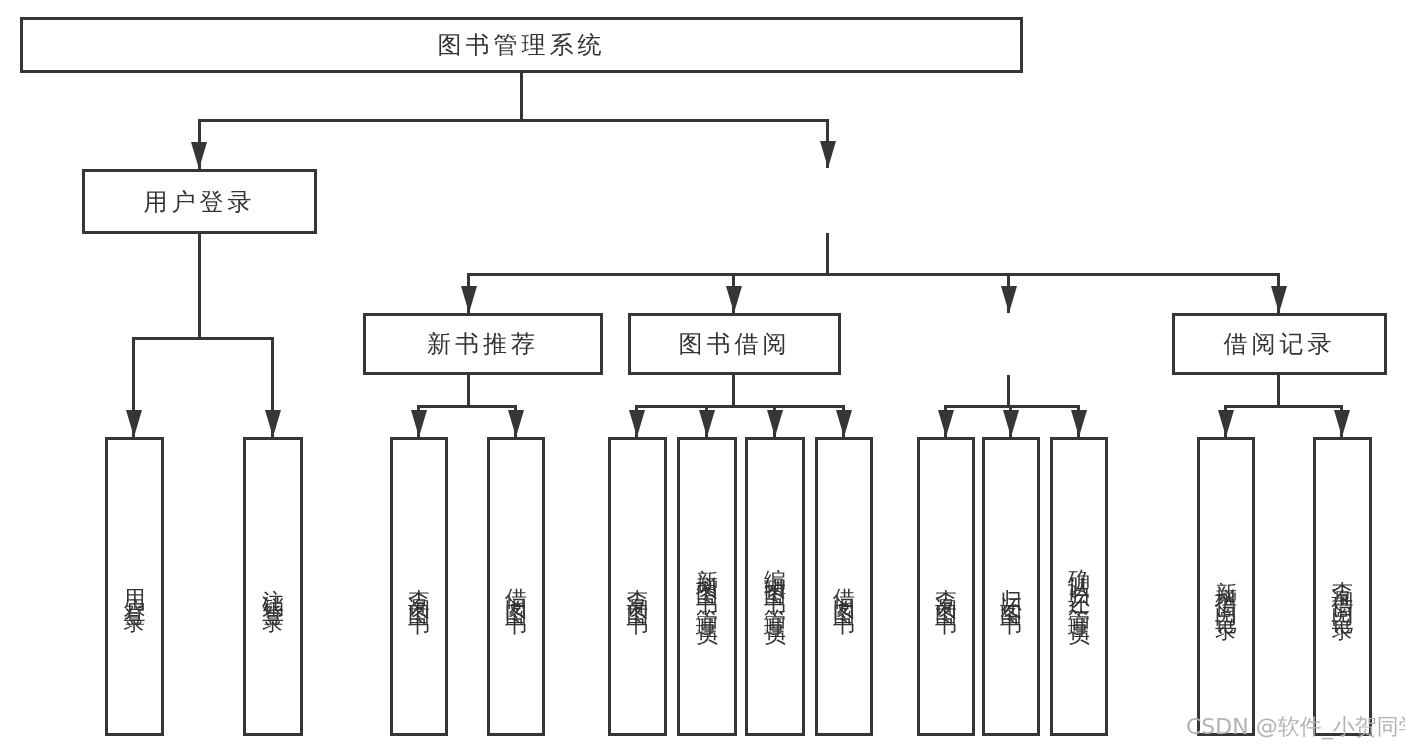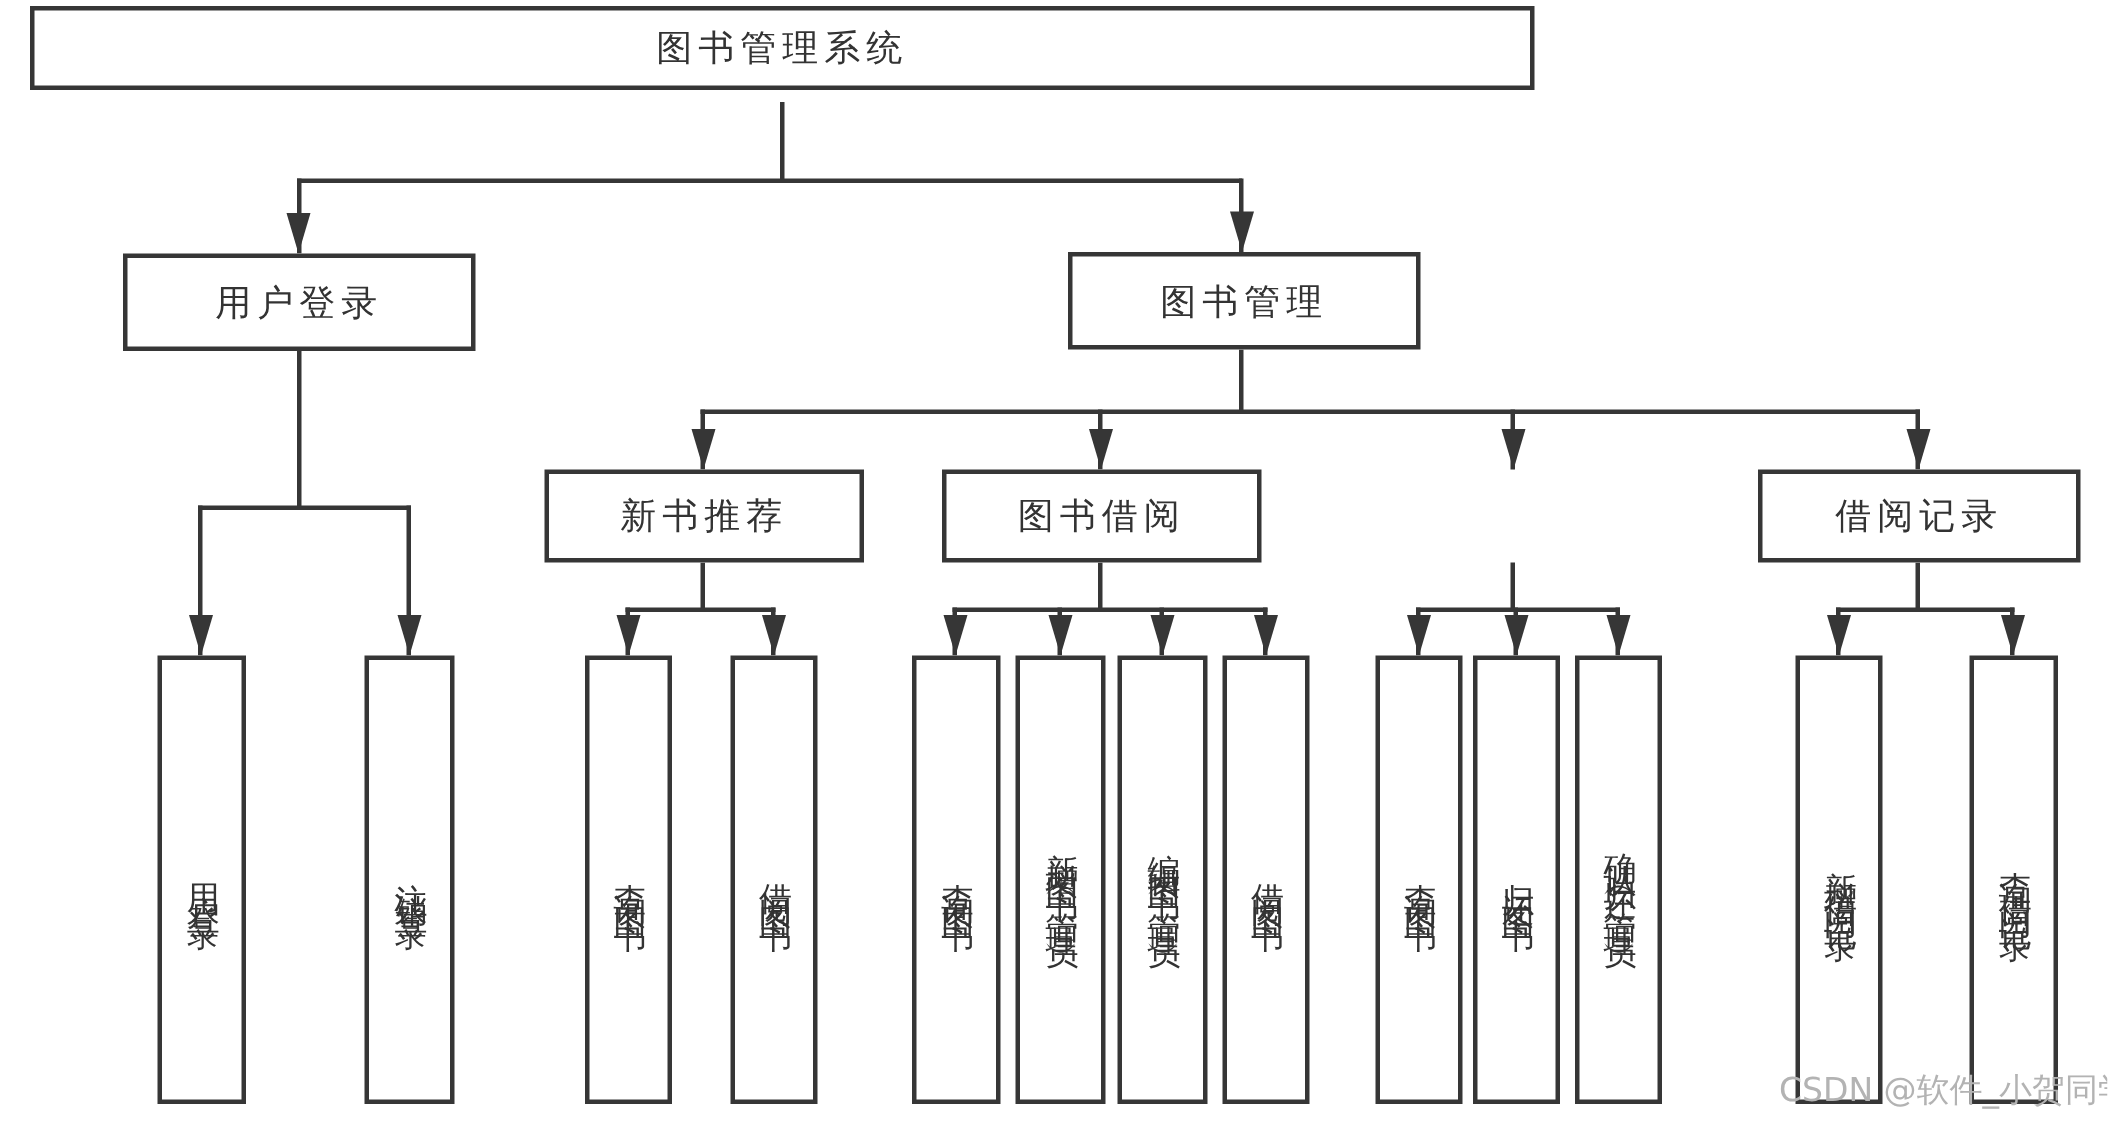--- a/index.html
+++ b/index.html
@@ -44,32 +44,29 @@
   .watermark{
     position:absolute;left:1186px;top:712px;
     font-size:22px;color:var(--wm);z-index:3;white-space:nowrap;
   }
 </style>
 </head>
 <body>
 
 <div id="canvas">
 
-  <div class="box" style="left:20px;top:4px;width:1003px;height:56px">
+  <div class="box" style="left:20px;top:17px;width:1003px;height:56px">
     <span class="hlabel">图书管理系统</span>
   </div>
 
   <div class="box" style="left:82px;top:169px;width:235px;height:65px">
     <span class="hlabel">用户登录</span>
   </div>
-  <div class="box" style="left:712px;top:168px;width:235px;height:65px">
-    <span class="hlabel">图书管理</span>
-  </div>
 
-  <div class="box" style="left:363px;top:313px;width:213px;height:62px">
+  <div class="box" style="left:363px;top:313px;width:240px;height:62px">
     <span class="hlabel">新书推荐</span>
   </div>
   <div class="box" style="left:628px;top:313px;width:213px;height:62px">
     <span class="hlabel">图书借阅</span>
   </div>
   <div class="box" style="left:1172px;top:313px;width:215px;height:62px">
     <span class="hlabel">借阅记录</span>
   </div>
 
   <div class="box" style="left:105px;top:437px;width:59px;height:299px">

